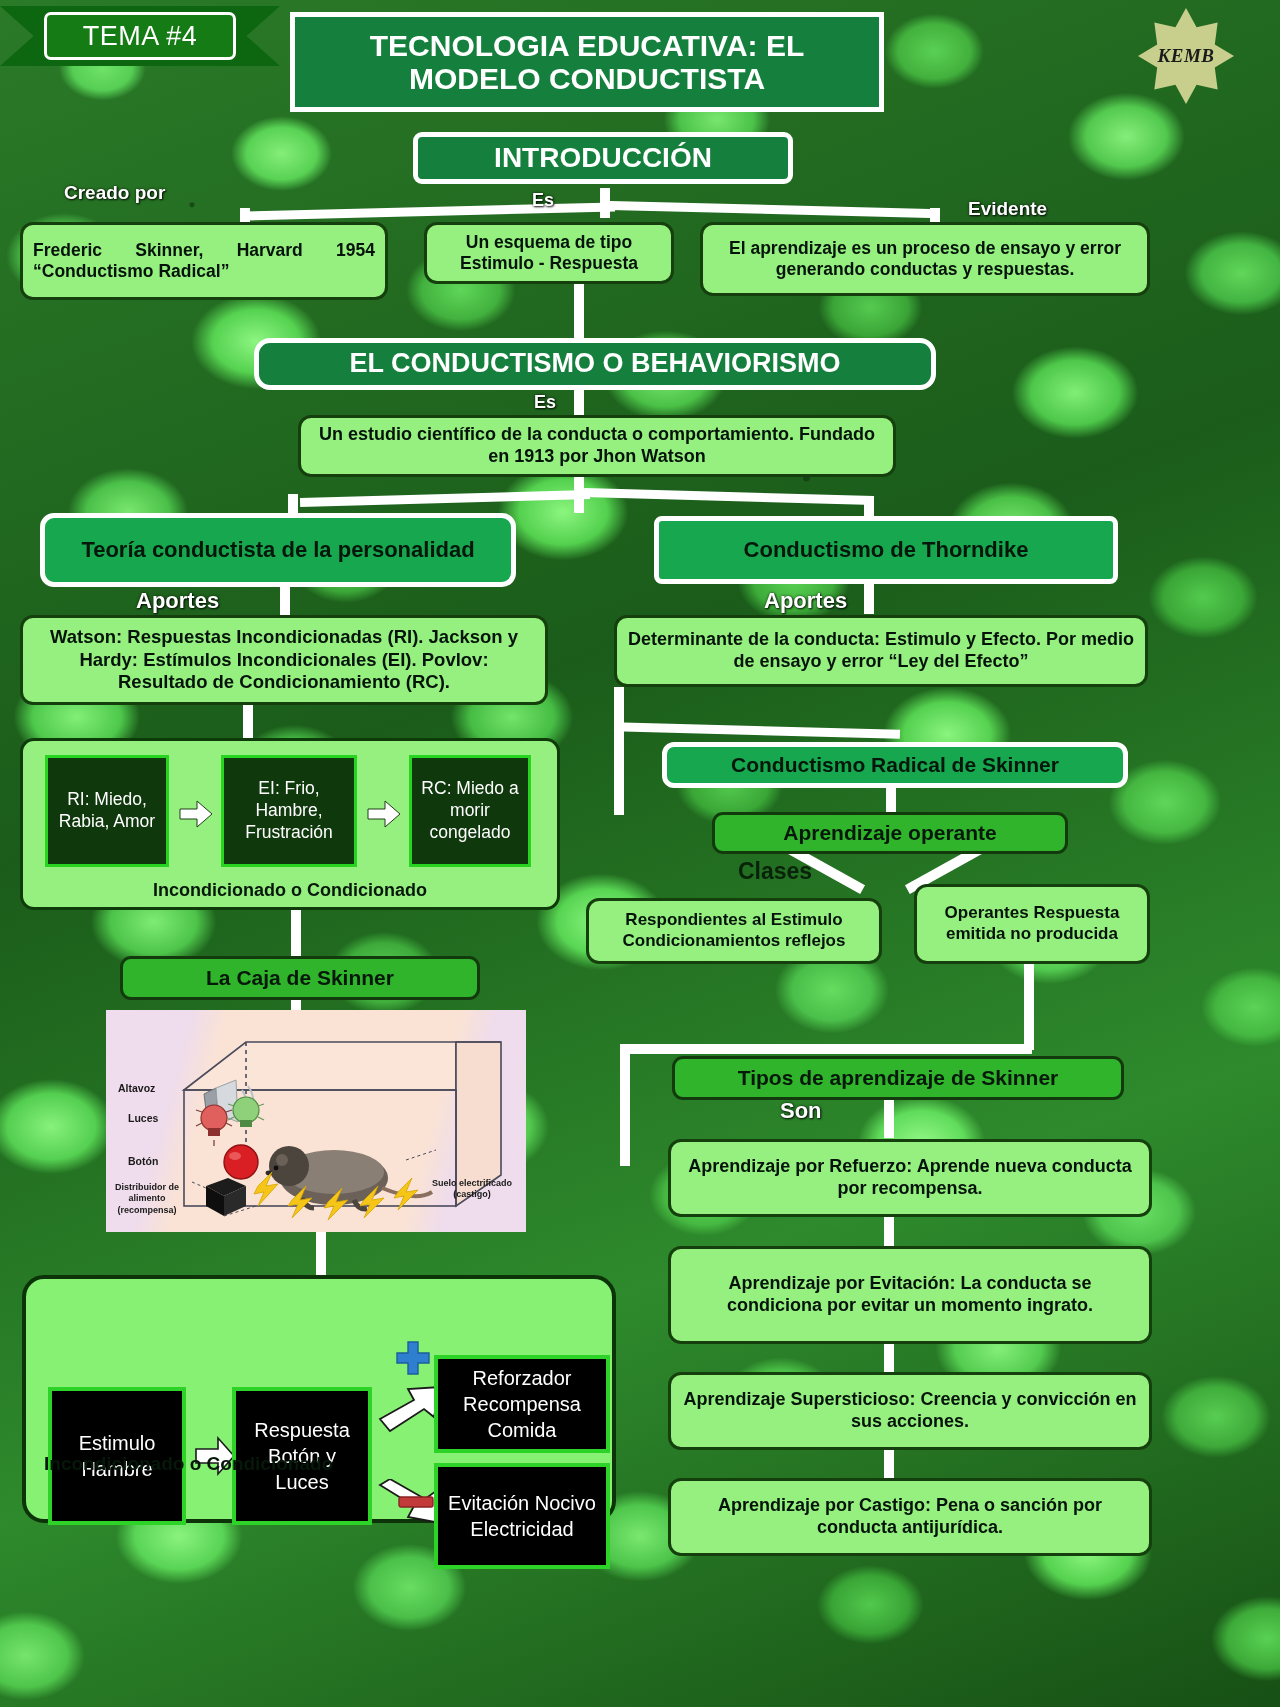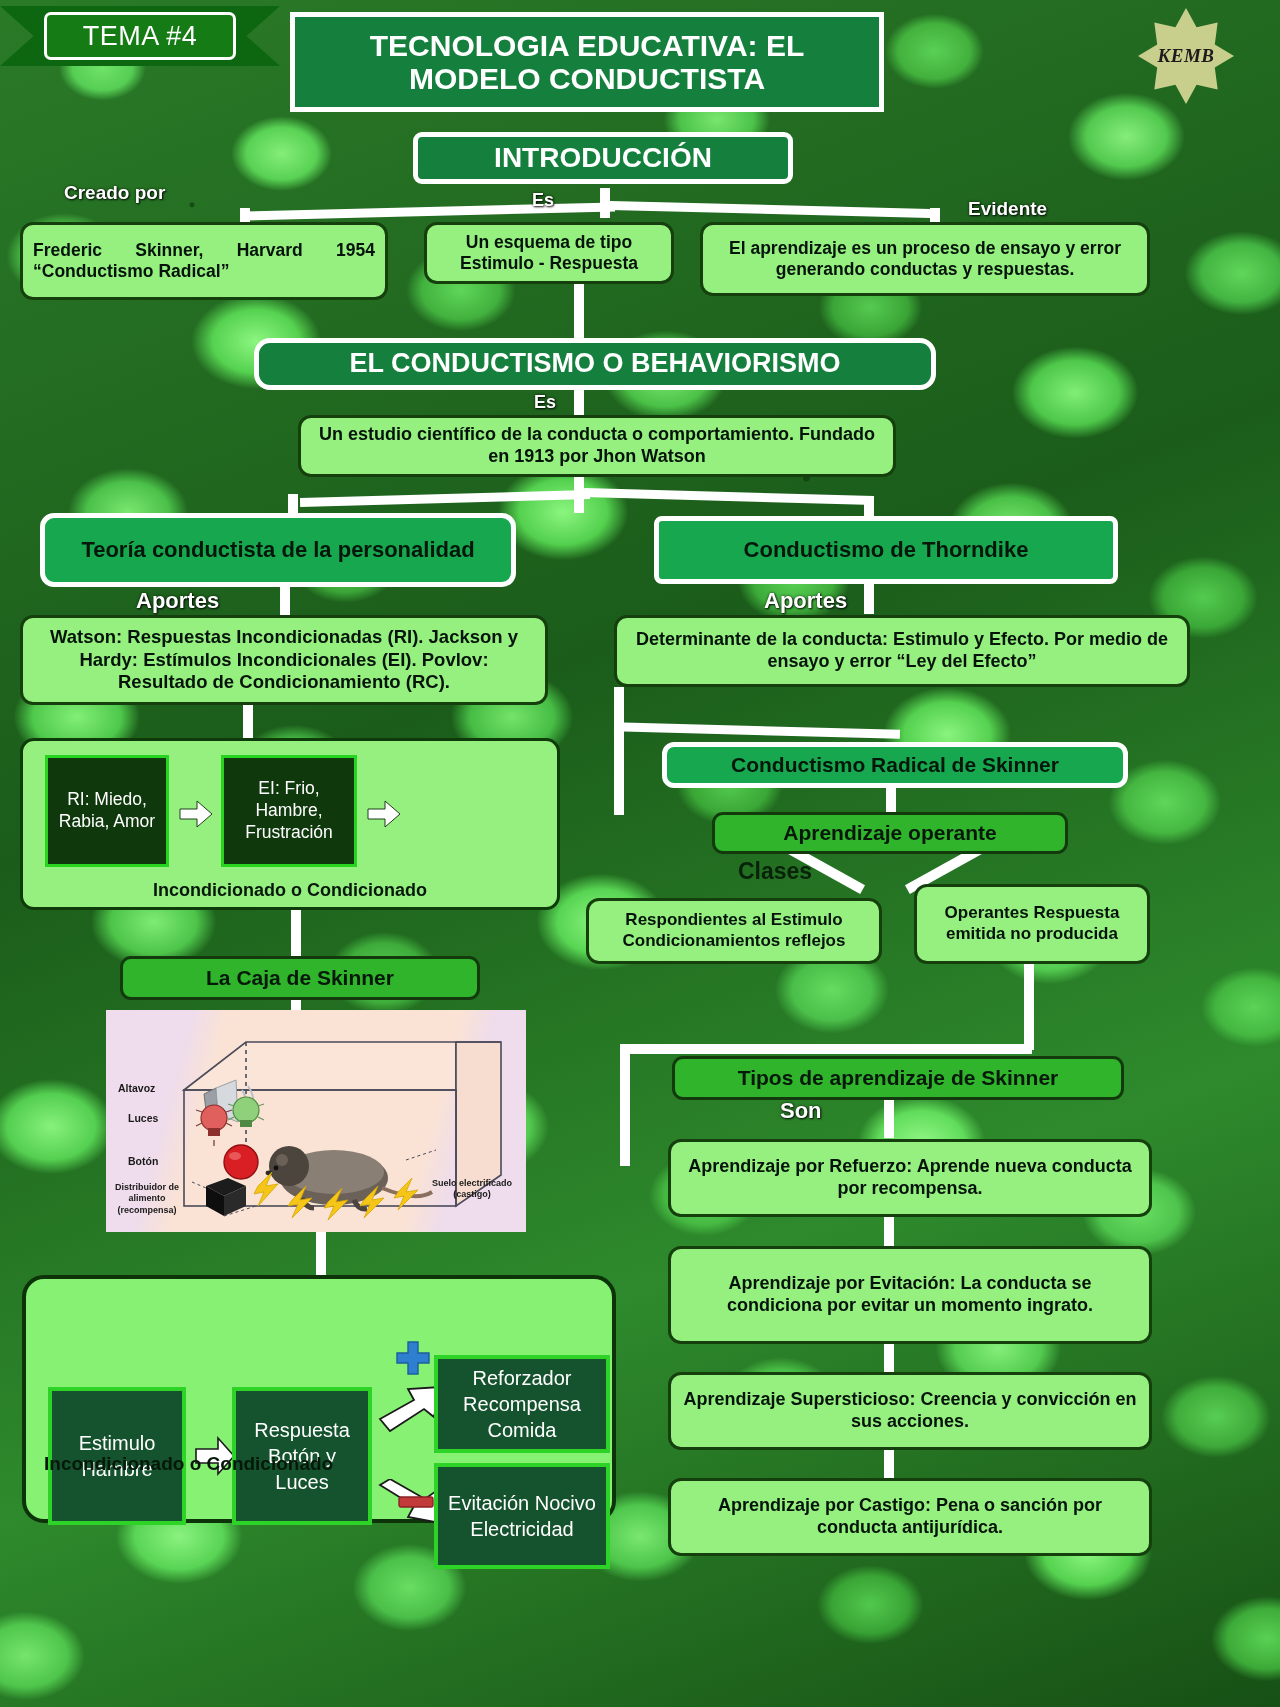--- a/index.html
+++ b/index.html
@@ -182,21 +182,21 @@
   #box-esquema { left:424px; top:222px; width:250px; height:62px; font-size:17.5px; }
   #box-evidente { left:700px; top:222px; width:450px; height:74px; font-size:17.5px; }
 
   #behaviorismo { left:254px; top:338px; width:682px; height:52px; font-size:27px; border-radius:16px; }
   #box-estudio { left:298px; top:415px; width:598px; height:62px; font-size:18px; }
 
   #teoria-pers { left:40px; top:513px; width:476px; height:74px; font-size:22px; border-radius:14px; }
   #box-aportes-1 { left:20px; top:615px; width:528px; height:90px; font-size:18.5px; }
 
   #thorndike { left:654px; top:516px; width:464px; height:68px; font-size:22px; border-radius:8px; }
-  #box-aportes-2 { left:614px; top:615px; width:576px; height:72px; font-size:18px; }
+  #box-aportes-2 { left:614px; top:615px; width:534px; height:72px; font-size:18px; }
 
   #skinner-rad { left:662px; top:742px; width:466px; height:46px; font-size:21px; border-radius:12px; }
   #aprend-op { left:712px; top:812px; width:356px; height:42px; font-size:21px; }
 
   #box-respond { left:586px; top:898px; width:296px; height:66px; font-size:17px; }
   #box-operantes { left:914px; top:884px; width:236px; height:80px; font-size:17px; }
 
   #caja-skinner { left:120px; top:956px; width:360px; height:44px; font-size:21px; }
 
   
@@ -238,21 +238,21 @@
   #tipo-2 { left:668px; top:1246px; width:484px; height:98px; font-size:18px; }
   #tipo-3 { left:668px; top:1372px; width:484px; height:78px; font-size:18px; }
   #tipo-4 { left:668px; top:1478px; width:484px; height:78px; font-size:18px; }
 
   
   #op-diagram {
     left:22px; top:1275px; width:594px; height:248px;
     background:#86f172; border:4px solid #0d3309; border-radius:22px;
   }
   .op-cell {
-    position:absolute; background:#14532d; border:4px solid #2ed327;
+    position:absolute; background:#000000; border:4px solid #2ed327;
     color:#ffffff; text-align:center; font-size:20px; line-height:1.3;
     display:flex; align-items:center; justify-content:center; padding:2px 4px;
   }
   #op-caption {
     position:absolute; left:18px; top:174px; font-size:19px; font-weight:bold; color:#06180a;
   }
   .plus-badge {
     position:absolute; width:34px; height:34px;
   }
   .minus-badge { position:absolute; width:36px; height:16px; }
@@ -341,20 +341,21 @@
     <svg viewBox="0 0 34 30">
         <path d="M1 10 H18 V2 L33 15 L18 28 V20 H1 Z" fill="#ffffff" stroke="#1d3f18" stroke-width="1"></path>
       </svg>
   </div>
   <div class="dk-cell" style="left:198px; top:14px; width:136px; height:112px;">EI: Frio, Hambre, Frustración</div>
   <div class="arrow-w" style="left:344px; top:58px;">
     <svg viewBox="0 0 34 30">
         <path d="M1 10 H18 V2 L33 15 L18 28 V20 H1 Z" fill="#ffffff" stroke="#1d3f18" stroke-width="1"></path>
       </svg>
   </div>
+  <div class="dk-cell" style="left:386px; top:14px; width:122px; height:112px;">RC: Miedo a morir congelado</div>
   <div id="ri-label">Incondicionado o Condicionado</div>
 </div>
 
 <div class="node green-head" id="thorndike">Conductismo de Thorndike</div>
 <div class="connector-label" style="left:764px; top:588px; font-size:22px;">Aportes</div>
 <div class="node lite-box" id="box-aportes-2">Determinante de la conducta: Estimulo y Efecto. Por medio de ensayo y error “Ley del Efecto”</div>
 
 <div class="node green-head" id="skinner-rad">Conductismo Radical de Skinner</div>
 <div class="node green-head2" id="aprend-op">Aprendizaje operante</div>
 <div class="connector-label cl-dark" style="left:738px; top:858px; font-size:23px;">Clases</div>

